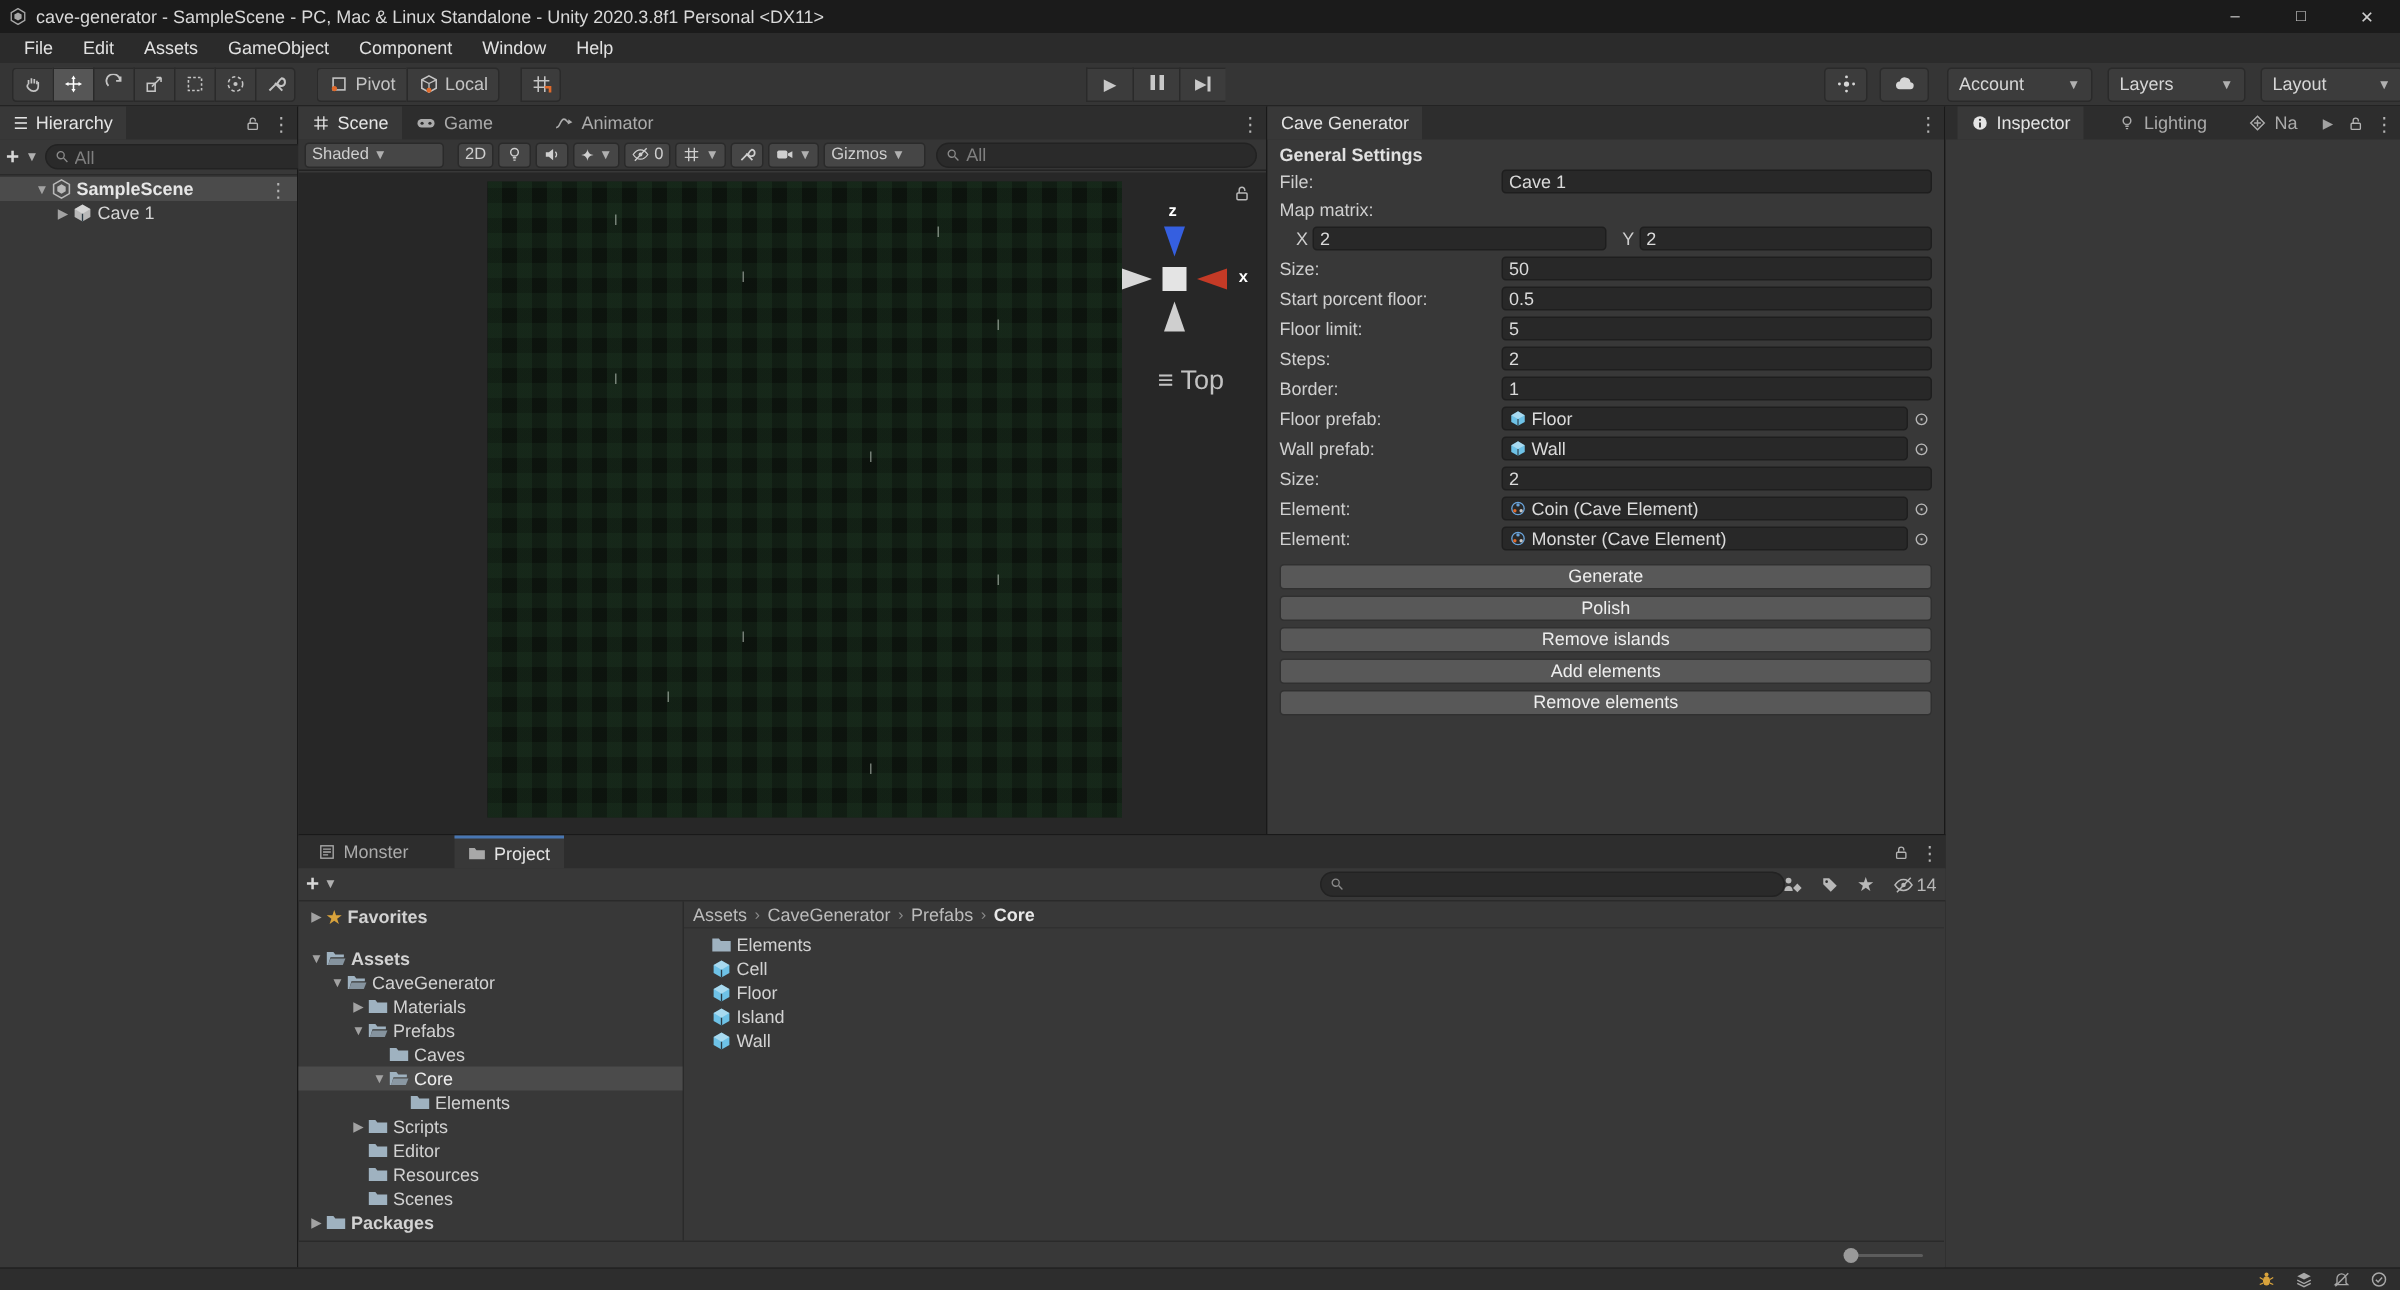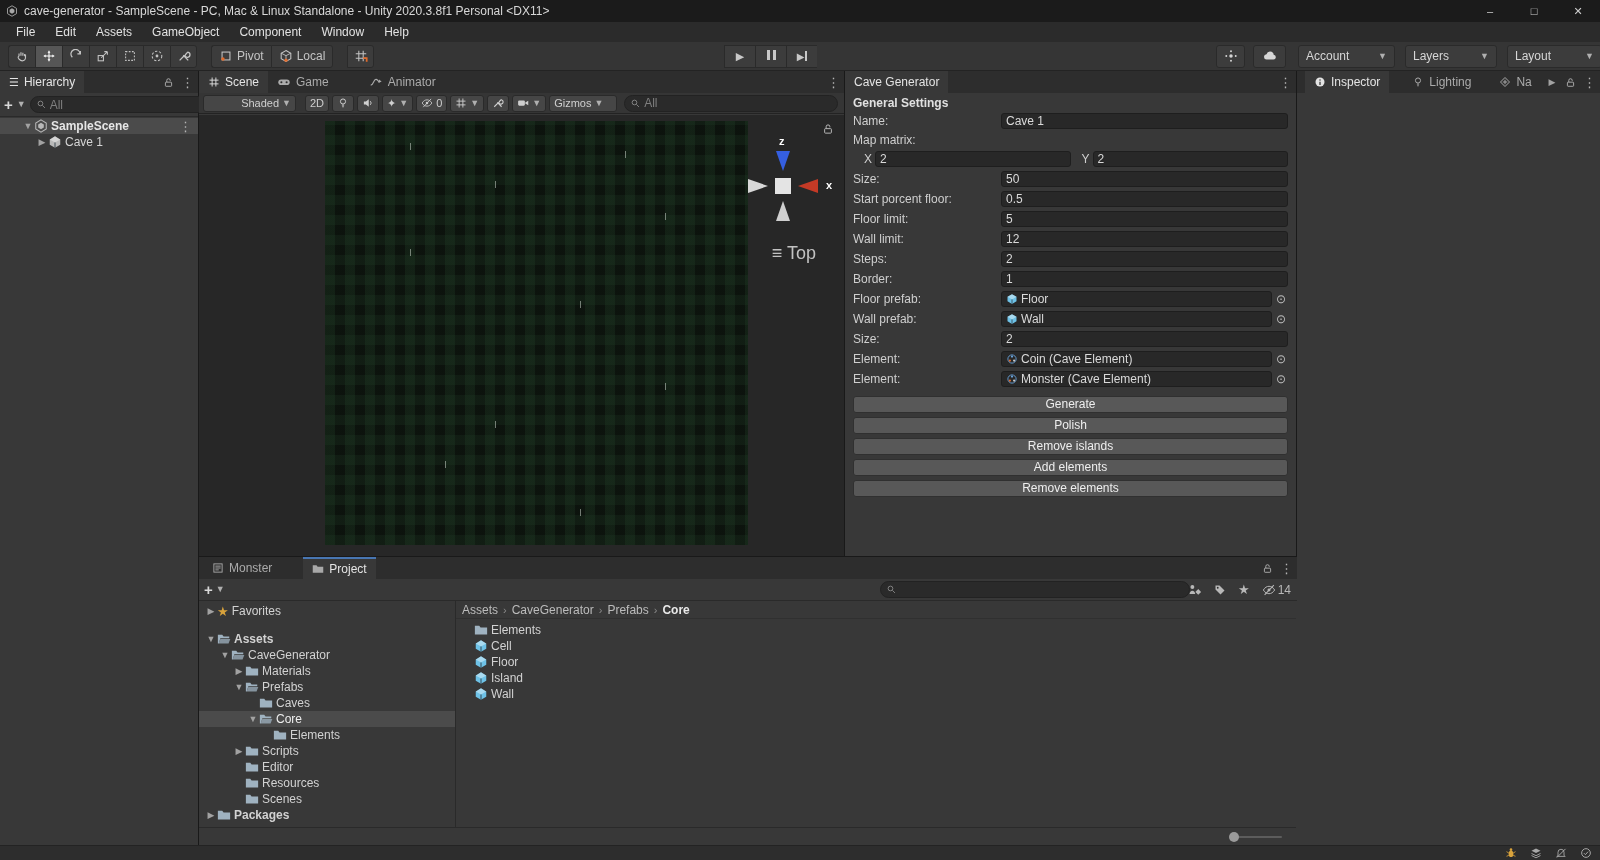--- a/index.html
+++ b/index.html
@@ -434,21 +434,21 @@
       <svg class="ic">
           <use href="#i-animator"></use>
         </svg>
       <span>Animator</span>
     </div>
     <div class="tabright">
         <span class="kebab">⋮</span>
       </div>
   </div>
   <div id="sceneToolbar">
-    <div class="sbtn" style="width:93px;justify-content:flex-end">
+    <div class="sbtn" style="width:93px;justify-content:flex-start">
         <span>Shaded</span>
         <span class="car">▼</span>
       </div>
     <div class="sbtn" style="margin-left:6px">
         <span>2D</span>
       </div>
     <div class="sbtn">
         <svg class="ic ic12">
           <use href="#i-bulb"></use>
         </svg>
@@ -529,21 +529,21 @@
   <div class="tabbar">
     <div class="tab active">
       <span>Cave Generator</span>
     </div>
     <div class="tabright">
         <span class="kebab">⋮</span>
       </div>
   </div>
   <div class="secHeader">General Settings</div>
   <div class="irow">
-      <span class="ilabel">Name:</span>
+      <span class="ilabel">File:</span>
       <input class="ifield" value="Cave 1" style="">
     </div>
   <div class="irow" style="height:18px">
       <span class="ilabel">Map matrix:</span>
     </div>
   <div class="irow" style="padding-left:16px">
     <span class="axlbl">X</span>
     <input class="ifield" style="margin-right: 8px;" value="2">
     <span class="axlbl">Y</span>
     <input class="ifield" value="2" style="">
@@ -552,24 +552,20 @@
       <span class="ilabel">Size:</span>
       <input class="ifield" value="50" style="">
     </div>
   <div class="irow">
       <span class="ilabel">Start porcent floor:</span>
       <input class="ifield" value="0.5" style="">
     </div>
   <div class="irow">
       <span class="ilabel">Floor limit:</span>
       <input class="ifield" value="5" style="">
-    </div>
-  <div class="irow">
-      <span class="ilabel">Wall limit:</span>
-      <input class="ifield" value="12" style="">
     </div>
   <div class="irow">
       <span class="ilabel">Steps:</span>
       <input class="ifield" value="2" style="">
     </div>
   <div class="irow">
       <span class="ilabel">Border:</span>
       <input class="ifield" value="1" style="">
     </div>
   <div class="irow">
@@ -698,21 +694,21 @@
           </svg>
         <span>14</span>
       </span>
     </div>
   </div>
   <div id="projBody">
     <div id="projTree">
       <div class="prow" style="padding-left:6px">
           <span class="arr">▶</span>
           <span class="starc" style="font-size:13px">★</span>
-          <span class="rowlbl" style="font-weight:normal">Favorites</span>
+          <span class="rowlbl" style="font-weight:bold">Favorites</span>
         </div>
       <div style="height:12px"></div>
       <div class="prow" style="padding-left:6px">
           <span class="arr">▼</span>
           <svg class="ic folderc">
             <use href="#i-folder-open"></use>
           </svg>
           <span class="rowlbl" style="font-weight:bold">Assets</span>
         </div>
       <div class="prow" style="padding-left:20px">

